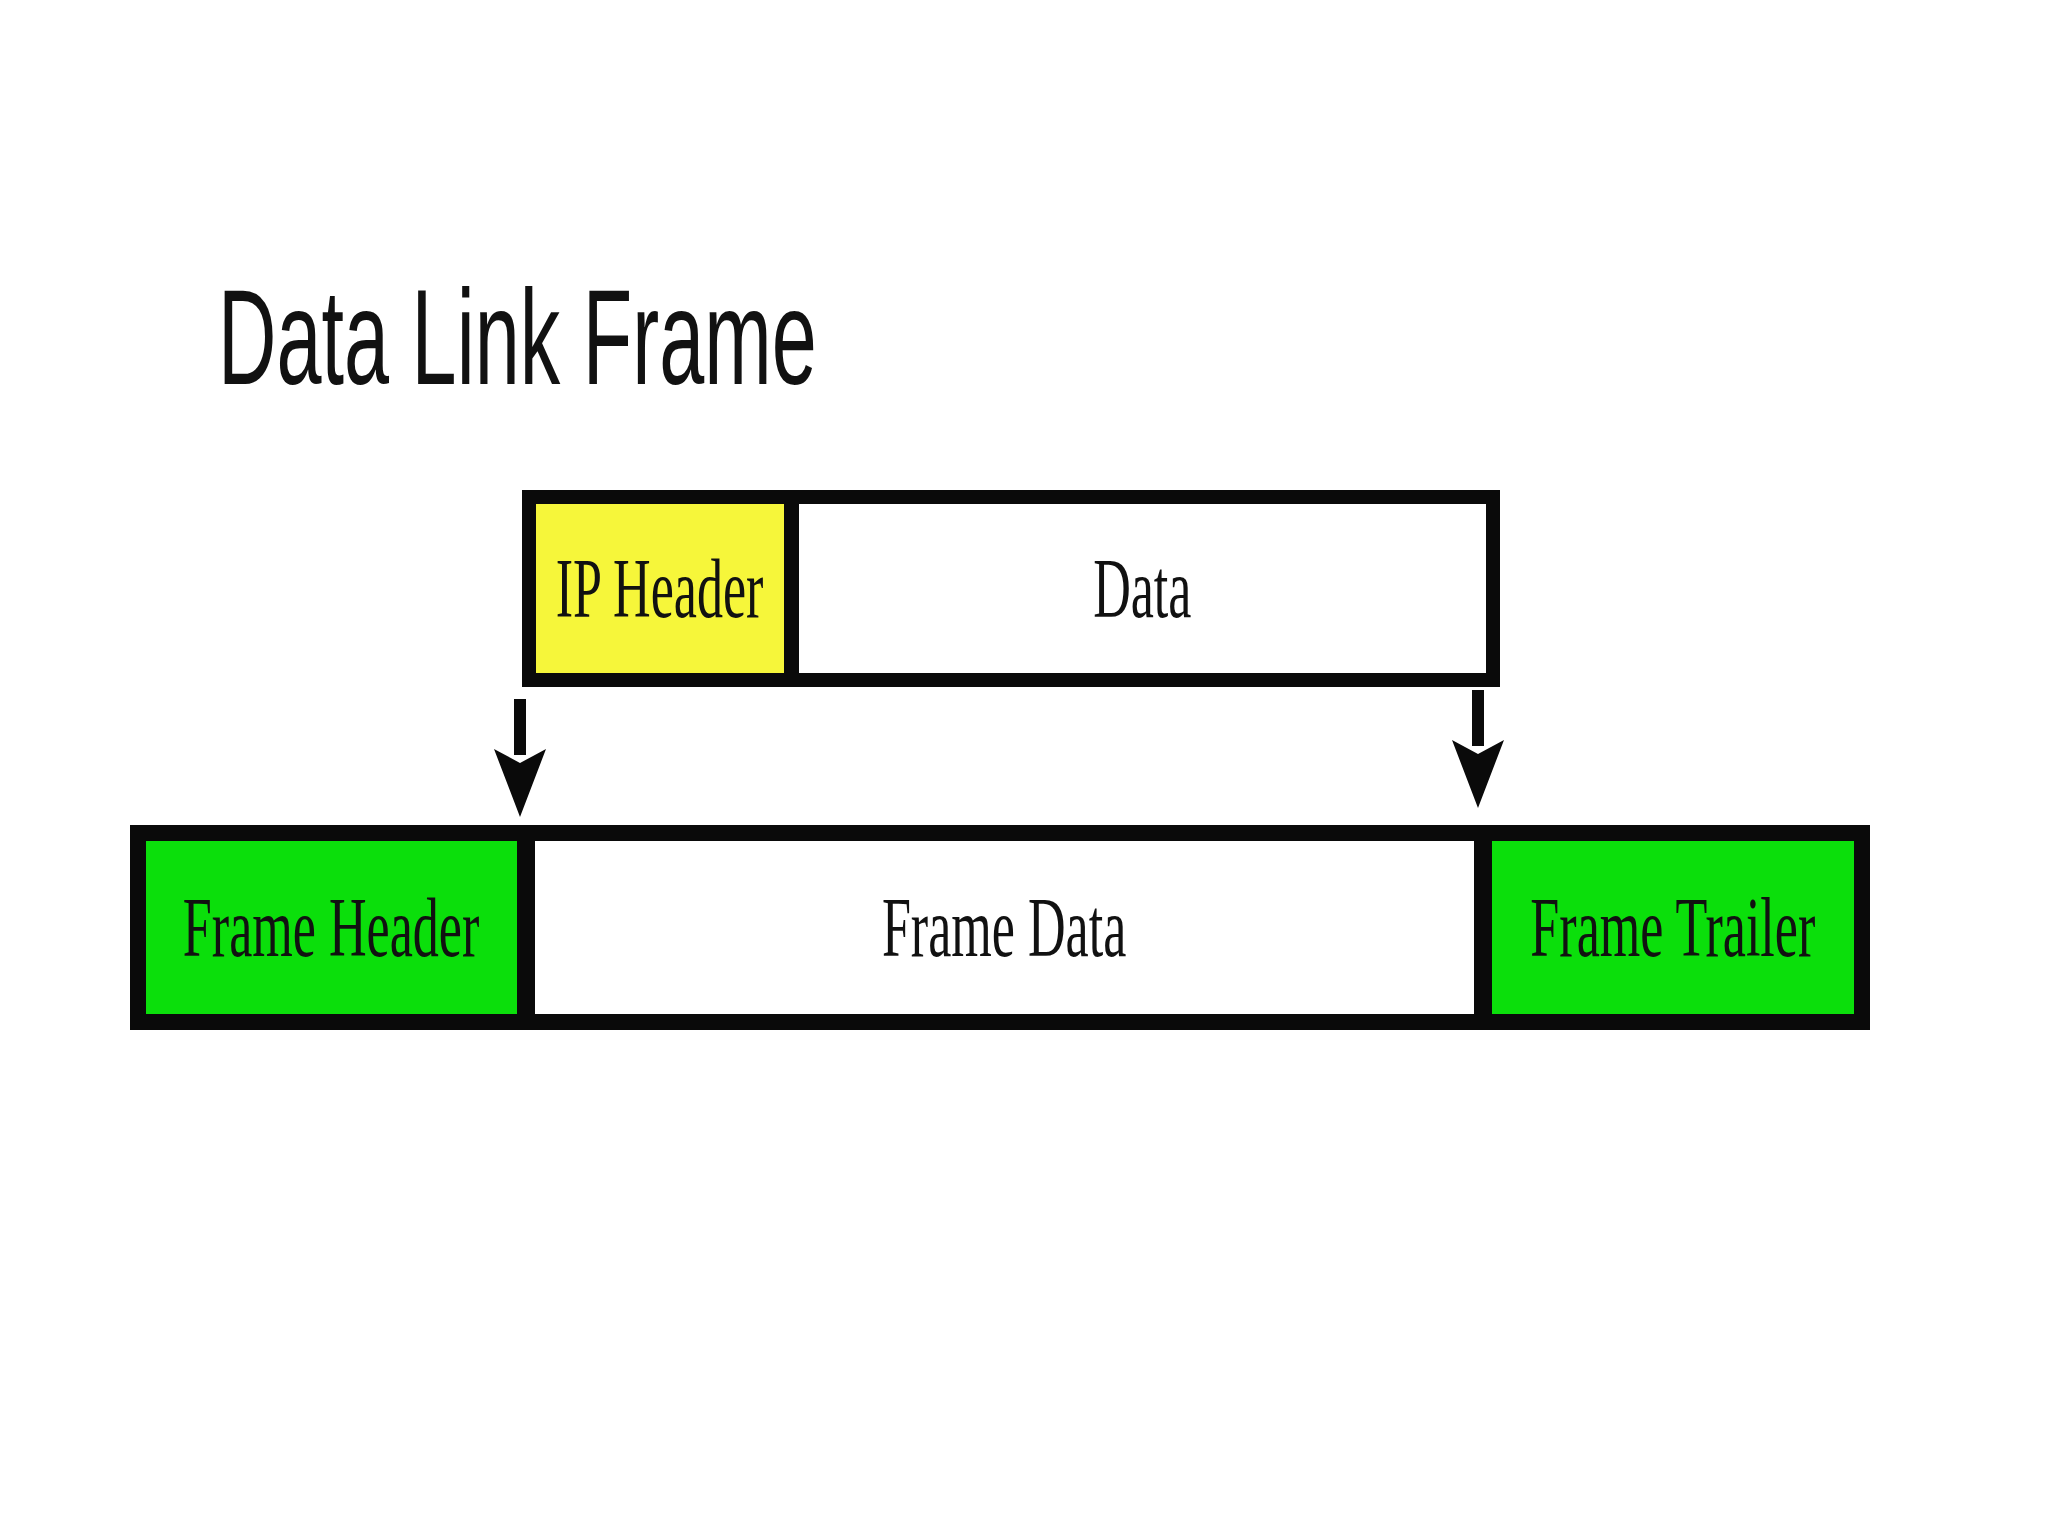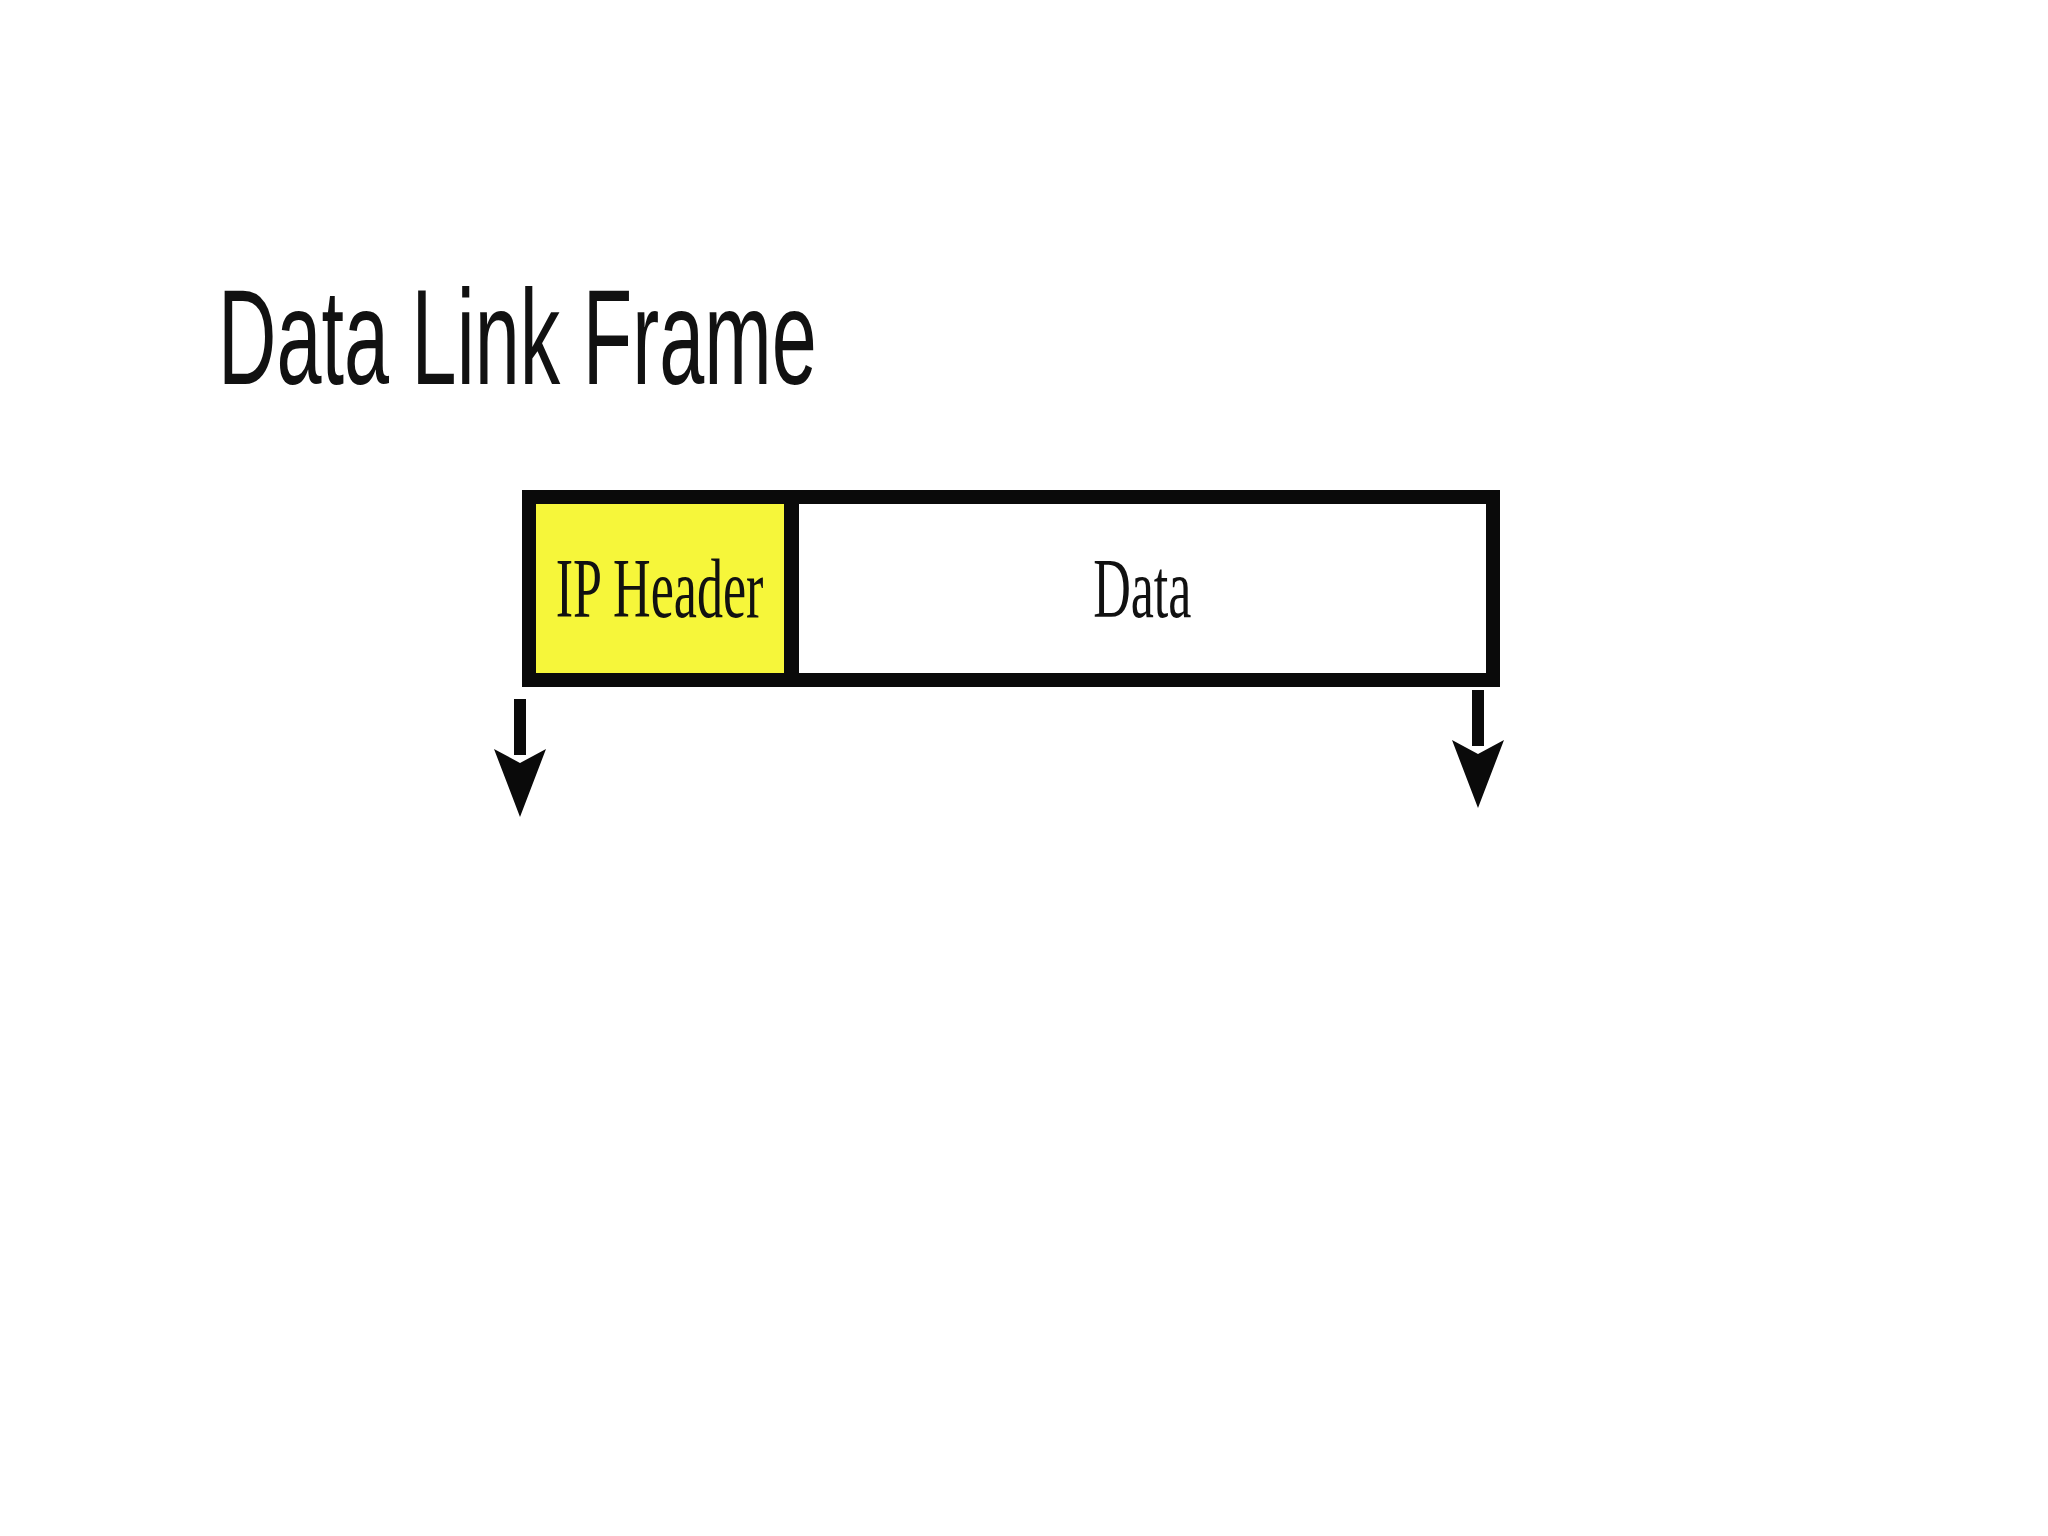--- a/index.html
+++ b/index.html
@@ -59,14 +59,25 @@
 
   <svg class="arrow arrow-left" viewBox="0 0 60 120" aria-hidden="true">
     <rect x="24" y="0" width="12" height="56" fill="#0a0a0a"></rect>
     <polygon points="4,50 30,118 56,50 30,64" fill="#0a0a0a"></polygon>
   </svg>
   <svg class="arrow arrow-right" viewBox="0 0 60 120" aria-hidden="true">
     <rect x="24" y="0" width="12" height="56" fill="#0a0a0a"></rect>
     <polygon points="4,50 30,118 56,50 30,64" fill="#0a0a0a"></polygon>
   </svg>
 
+  <div class="box frame">
+    <div class="cell fill-green w-fheader">
+      <span class="label">Frame Header</span>
+    </div>
+    <div class="cell fill-white w-flex">
+      <span class="label">Frame Data</span>
+    </div>
+    <div class="cell fill-green w-ftrailer">
+      <span class="label">Frame Trailer</span>
+    </div>
+  </div>
 
 </div>
 
 </body></html>

